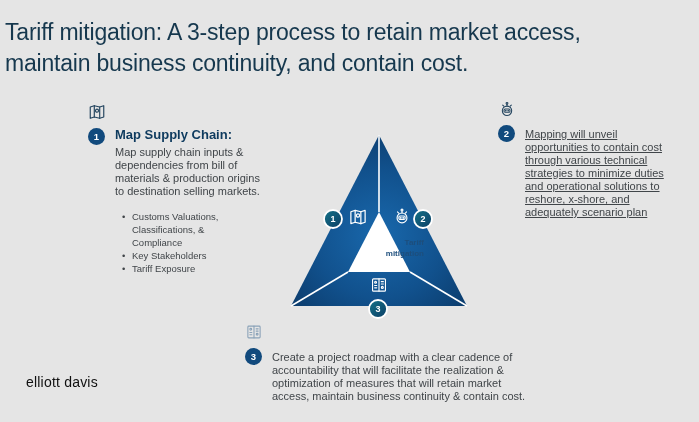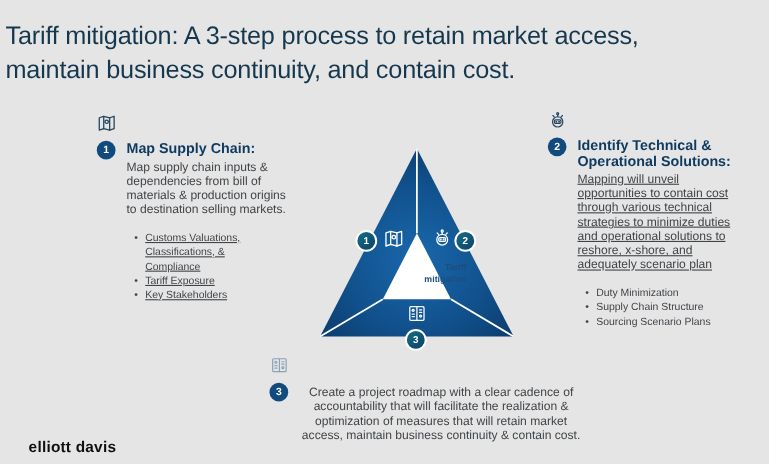--- a/index.html
+++ b/index.html
@@ -31,39 +31,39 @@
     margin:3px 0 0 0;font-size:11px;line-height:13px;color:#404549;
   }
   .step-bullets{
     margin:12px 0 0 0;padding:0 0 0 7px;list-style:none;
     font-size:9.5px;line-height:13px;color:#404549;
   }
   .step-bullets li{position:relative;padding-left:10px;}
   .step-bullets li::before{content:"•";position:absolute;left:0;top:0;color:#404549;}
   #step-1{left:88px;top:103px;width:162px;}
   #step-1 .step-body{width:150px;}
-  #step-1 .step-bullets{width:118px;text-decoration:underline;}
+  #step-1 .step-bullets{width:118px;}
   #step-2{left:498px;top:100px;width:178px;}
   #step-2 .step-heading{width:150px;}
   #step-2 .step-body{width:143px;text-decoration:underline;}
   #step-3{left:245px;top:323px;width:300px;}
-  #step-3 .step-body{width:258px;text-align:center;}
+  #step-3 .step-body{width:258px;}
   .icon-navy{color:#24455f;}
   .icon-light{color:#8aa2b8;}
   
   .triangle-wrap{position:absolute;left:280px;top:130px;width:198px;height:192px;}
   .triangle-wrap svg{display:block;}
   .center-label{
     position:absolute;left:54px;top:108px;width:90px;text-align:right;
     font-size:8px;line-height:10.5px;font-weight:bold;color:#1d4e7c;white-space:pre-line;
   }
   
   .logo{
-    position:absolute;left:26px;top:398px;
-    font-size:14px;font-weight:bold;color:#101010;letter-spacing:0.2px;
+    position:absolute;left:26px;top:374px;
+    font-size:14px;font-weight:normal;color:#101010;letter-spacing:0.2px;
   }
   .defs-svg{position:absolute;width:0;height:0;overflow:hidden;}
 </style>
 </head>
 <body>
 
 <svg class="defs-svg" xmlns="http://www.w3.org/2000/svg" aria-hidden="true">
   <defs>
     <symbol id="sym-map" viewBox="0 0 20 20">
       <g fill="none" stroke="currentColor" stroke-width="1.3" stroke-linejoin="round" stroke-linecap="round">
@@ -113,45 +113,39 @@
     </div>
     <div class="step-row">
       <div class="step-num">
         <span>1</span>
       </div>
       <div class="step-content">
         <h3 class="step-heading">Map Supply Chain:</h3>
         <p class="step-body">Map supply chain inputs &amp; dependencies from bill of materials &amp; production origins to destination selling markets.</p>
         <ul class="step-bullets">
           <li>Customs Valuations, Classifications, &amp; Compliance</li>
+          <li>Key Stakeholders</li>
           <li>Tariff Exposure</li>
-          <li>Key Stakeholders</li>
         </ul>
       </div>
     </div>
   </div>
 
   <div class="step" id="step-2">
     <div class="step-icon icon-navy">
       <svg width="18" height="18">
           <use href="#sym-robot"></use>
         </svg>
     </div>
     <div class="step-row">
       <div class="step-num">
         <span>2</span>
       </div>
       <div class="step-content">
-        <h3 class="step-heading">Identify Technical &amp; Operational Solutions:</h3>
         <p class="step-body">Mapping will unveil opportunities to contain cost through various technical strategies to minimize duties and operational solutions to reshore, x-shore, and adequately scenario plan</p>
-        <ul class="step-bullets">
-          <li>Duty Minimization</li>
-          <li>Supply Chain Structure</li>
-          <li>Sourcing Scenario Plans</li>
-        </ul>
       </div>
     </div>
   </div>
 
   <div class="step" id="step-3">
     <div class="step-icon icon-light">
       <svg width="18" height="18">
           <use href="#sym-roadmap"></use>
         </svg>
     </div>

